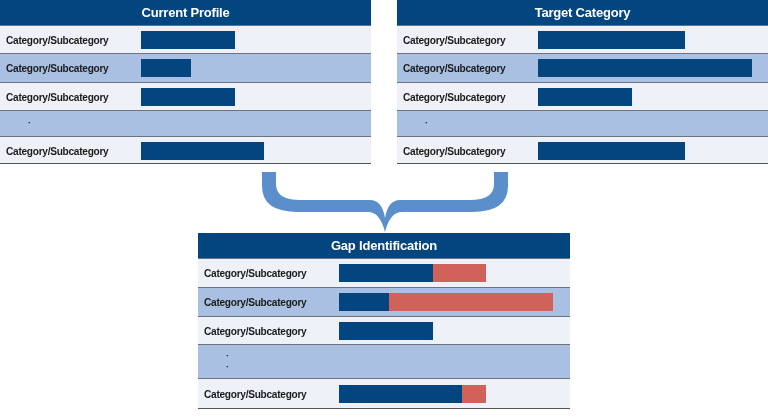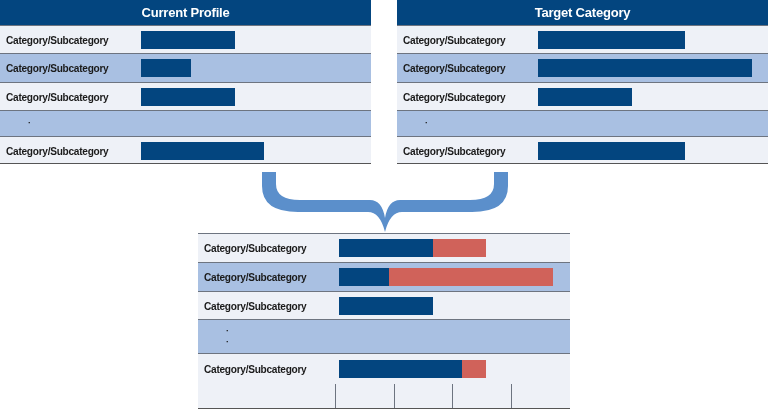--- a/index.html
+++ b/index.html
@@ -81,20 +81,21 @@
       </div>
     </div>
   <div class="bottom-line"></div>
 </div>
 
 <svg style="position:absolute;left:250px;top:170px;" width="270" height="62" viewBox="0 0 270 62">
   <path d="M12 2 L26 2 L26 14 Q26 30 50 30 L120 30 Q132 30 135 48 Q138 30 150 30 L220 30 Q244 30 244 14 L244 2 L258 2 L258 16 Q258 42 222 42 L152 42 Q140 42 135 62 Q130 42 118 42 L48 42 Q12 42 12 16 Z" fill="#5b8fcb"></path>
 </svg>
 
 <div class="panel" style="left:198px;top:233px;width:372px;height:176px;">
+  <div class="panel-header">Gap Identification</div>
   <div class="vline" style="left:137px"></div>
   <div class="vline" style="left:196px"></div>
   <div class="vline" style="left:254px"></div>
   <div class="vline" style="left:313px"></div>
   <div id="gap-rows">
       <div class="row plain" style="height: 29px;">
         <div class="label">Category/Subcategory</div>
         <div class="bar" style="top: 5px; left: 141px; width: 93.92px;"></div>
         <div class="gap" style="top: 5px; left: 234.92px; width: 52.83px;"></div>
       </div>

